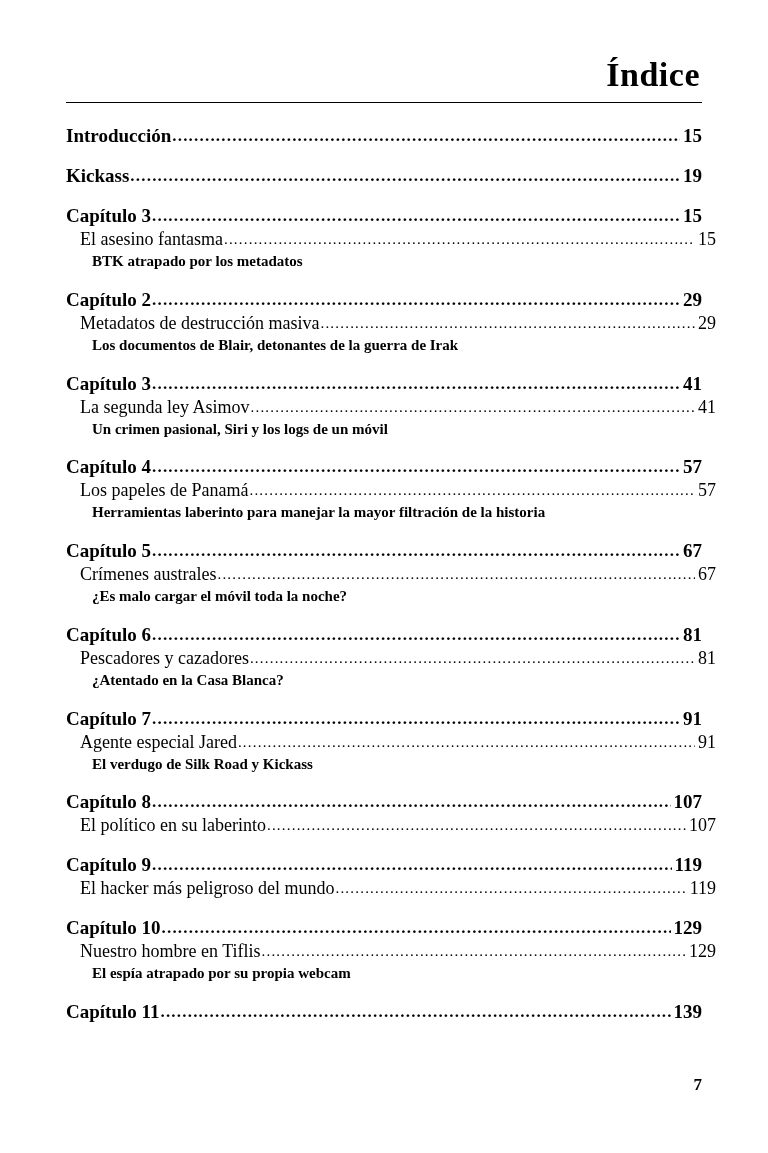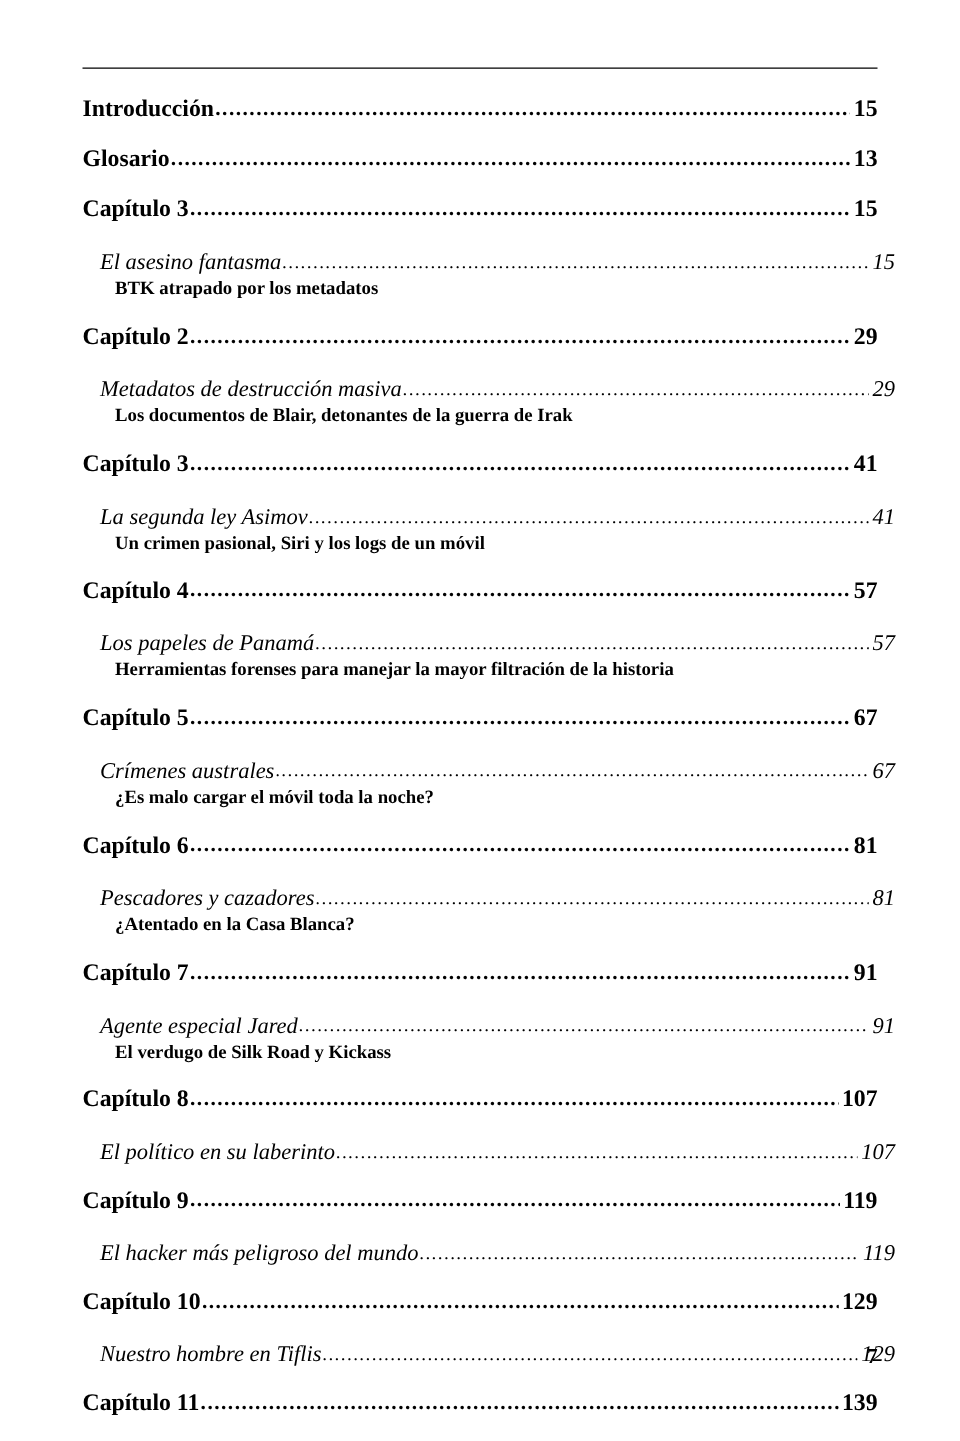--- a/index.html
+++ b/index.html
@@ -74,23 +74,22 @@
   .lvl-chapter .leader {
     font-weight: bold;
     font-size: 17px;
     letter-spacing: 1.2px;
   }
 
   
   .lvl-section {
     font-size: 18px;
     font-weight: normal;
-    margin-top: 20px;
+    margin-top: 2px;
     padding-left: 14px;
-    font-style: italic;
   }
   .lvl-section .leader {
     font-size: 15px;
     letter-spacing: 1.2px;
   }
 
   
   .lvl-sub {
     font-size: 15px;
     padding-left: 26px;
@@ -105,33 +104,34 @@
     bottom: 58px;
     font-size: 17px;
     font-weight: bold;
   }
 </style>
 </head>
 <body>
 
 <div class="page">
 
+  <div class="toc-title">Índice</div>
 
   <hr class="title-rule">
 
   <div class="toc-body" id="toc-body">
       <div class="entry lvl-chapter">
         <span class="label">Introducción</span>
         <span class="leader">...............................................................................................................................................................</span>
         <span class="page-num">15</span>
       </div>
       <div class="entry lvl-chapter">
-        <span class="label">Glosario</span>
-        <span class="leader">...............................................................................................................................................................</span>
-        <span class="page-num">13</span>
+        <span class="label">Kickass</span>
+        <span class="leader">...............................................................................................................................................................</span>
+        <span class="page-num">19</span>
       </div>
       <div class="entry lvl-chapter">
         <span class="label">Capítulo 3</span>
         <span class="leader">...............................................................................................................................................................</span>
         <span class="page-num">15</span>
       </div>
       <div class="entry lvl-section">
         <span class="label">El asesino fantasma</span>
         <span class="leader">...............................................................................................................................................................</span>
         <span class="page-num">15</span>
@@ -169,21 +169,21 @@
         <span class="label">Capítulo 4</span>
         <span class="leader">...............................................................................................................................................................</span>
         <span class="page-num">57</span>
       </div>
       <div class="entry lvl-section">
         <span class="label">Los papeles de Panamá</span>
         <span class="leader">...............................................................................................................................................................</span>
         <span class="page-num">57</span>
       </div>
       <div class="entry lvl-sub">
-        <span class="label">Herramientas forenses para manejar la mayor filtración de la historia</span>
+        <span class="label">Herramientas laberinto para manejar la mayor filtración de la historia</span>
       </div>
       <div class="entry lvl-chapter">
         <span class="label">Capítulo 5</span>
         <span class="leader">...............................................................................................................................................................</span>
         <span class="page-num">67</span>
       </div>
       <div class="entry lvl-section">
         <span class="label">Crímenes australes</span>
         <span class="leader">...............................................................................................................................................................</span>
         <span class="page-num">67</span>
@@ -240,20 +240,23 @@
       <div class="entry lvl-chapter">
         <span class="label">Capítulo 10</span>
         <span class="leader">...............................................................................................................................................................</span>
         <span class="page-num">129</span>
       </div>
       <div class="entry lvl-section">
         <span class="label">Nuestro hombre en Tiflis</span>
         <span class="leader">...............................................................................................................................................................</span>
         <span class="page-num">129</span>
       </div>
+      <div class="entry lvl-sub">
+        <span class="label">El espía atrapado por su propia webcam</span>
+      </div>
       <div class="entry lvl-chapter">
         <span class="label">Capítulo 11</span>
         <span class="leader">...............................................................................................................................................................</span>
         <span class="page-num">139</span>
       </div>
     </div>
 
   <div class="folio">7</div>
 
 </div>

